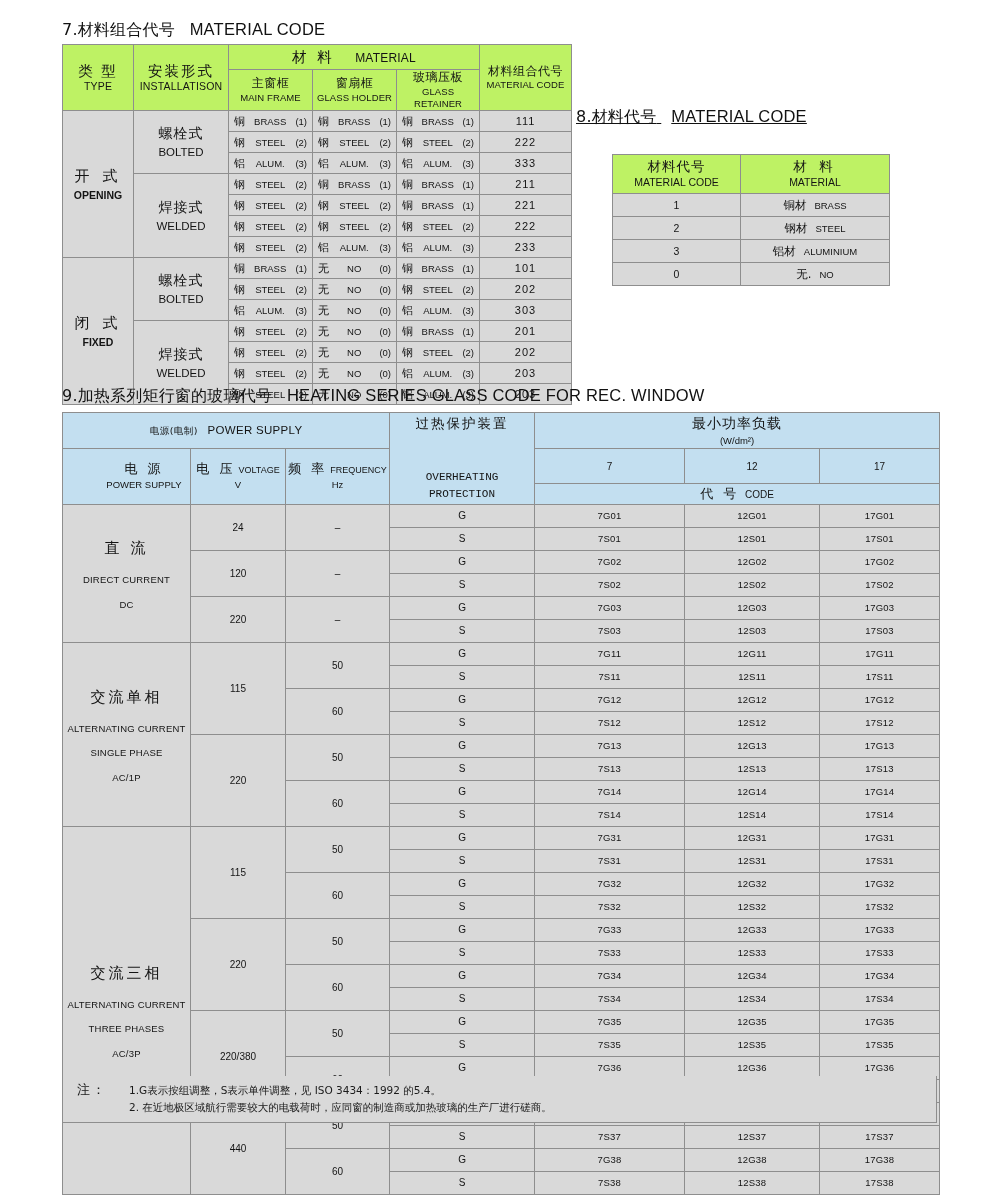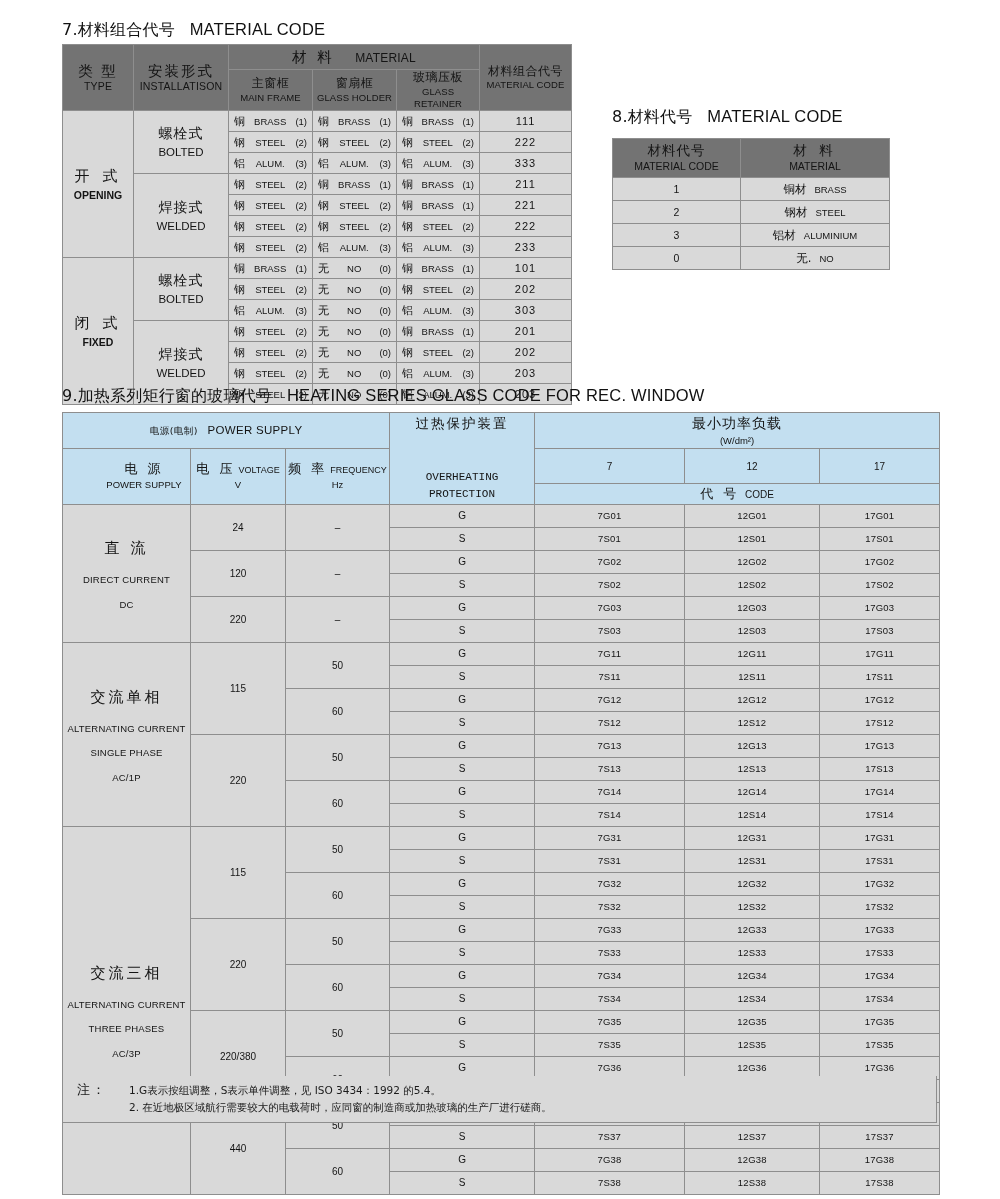--- a/index.html
+++ b/index.html
@@ -34,21 +34,21 @@
   table.grid td, table.grid th {
     border: 1px solid #8e8e8e;
     text-align: center;
     vertical-align: middle;
     padding: 0;
     font-weight: normal;
     background: #d9d9d9;
     color: #141414;
   }
   table.grid th.hd {
-    background: #737373;
+    background: #bef264;
   }
   .cn { font-family: "DejaVu Sans", sans-serif; }
   .en { font-family: "Liberation Sans", sans-serif; }
 
   
   #tbl7 { left: 62px; top: 44px; width: 509px; }
   #tbl7 th.hd .cn-big { display:block; font-size: 14.5px; letter-spacing: 2px; line-height: 1.25; }
   #tbl7 th.hd .en-sm { display:block; font-size: 10.5px; letter-spacing: 0.2px; line-height: 1.25; }
   #tbl7 th.hd .cn-mid { display:block; font-size: 12px; letter-spacing: 0.5px; line-height: 1.3; }
   #tbl7 th.hd .en-xs { display:block; font-size: 9.5px; letter-spacing: 0.1px; line-height: 1.3; }
@@ -59,21 +59,21 @@
   #tbl7 td.instcell .cn-big { display:block; font-size: 14px; letter-spacing: 1px; line-height: 1.5; }
   #tbl7 td.instcell .en-sm { display:block; font-size: 11.5px; line-height: 1.5; }
   #tbl7 td.matcell { height: 20px; }
   .matwrap { display:flex; align-items:center; justify-content: space-between; padding: 0 5px; }
   .matwrap .mcn { font-family:"DejaVu Sans", sans-serif; font-size: 11px; }
   .matwrap .men { font-family:"Liberation Sans", sans-serif; font-size: 9.5px; flex: 1; text-align: center; }
   .matwrap .mno { font-family:"Liberation Sans", sans-serif; font-size: 9.5px; }
   #tbl7 td.codecell { font-size: 11px; height: 20px; letter-spacing: 1px; }
 
   
-  #tbl8 { left: 612px; top: 138px; width: 277px; }
+  #tbl8 { left: 612px; top: 154px; width: 277px; }
   #tbl8 th.hd .cn-big { display:block; font-size: 13.5px; letter-spacing: 1px; line-height: 1.3; }
   #tbl8 th.hd .en-sm { display:block; font-size: 10.5px; line-height: 1.3; }
   #tbl8 th.hd .cn-sp { letter-spacing: 4px; }
   #tbl8 td.codeno { font-size: 10.5px; height: 22px; }
   #tbl8 td.matname { height: 22px; }
   .m8wrap { display:flex; align-items:center; justify-content:center; gap: 8px; }
   .m8wrap .mcn { font-family:"DejaVu Sans", sans-serif; font-size: 11.5px; }
   .m8wrap .men { font-family:"Liberation Sans", sans-serif; font-size: 9.5px; }
 
   
@@ -526,21 +526,21 @@
             <span class="mcn">铝</span>
             <span class="men">ALUM.</span>
             <span class="mno">(3)</span>
           </div>
         </td>
         <td class="codecell">203</td>
       </tr>
     </tbody>
 </table>
 
-<div class="section-title" style="left:612px; top:107px;">
+<div class="section-title" style="left:576px; top:107px;text-decoration:underline;">
   <span class="cn">8.材料代号</span>
   <span class="en" style="margin-left:10px;">MATERIAL CODE</span>
 </div>
 
 <table class="grid" id="tbl8">
   <colgroup>
       <col style="width:128px">
       <col style="width:149px">
     </colgroup>
   <tbody>

